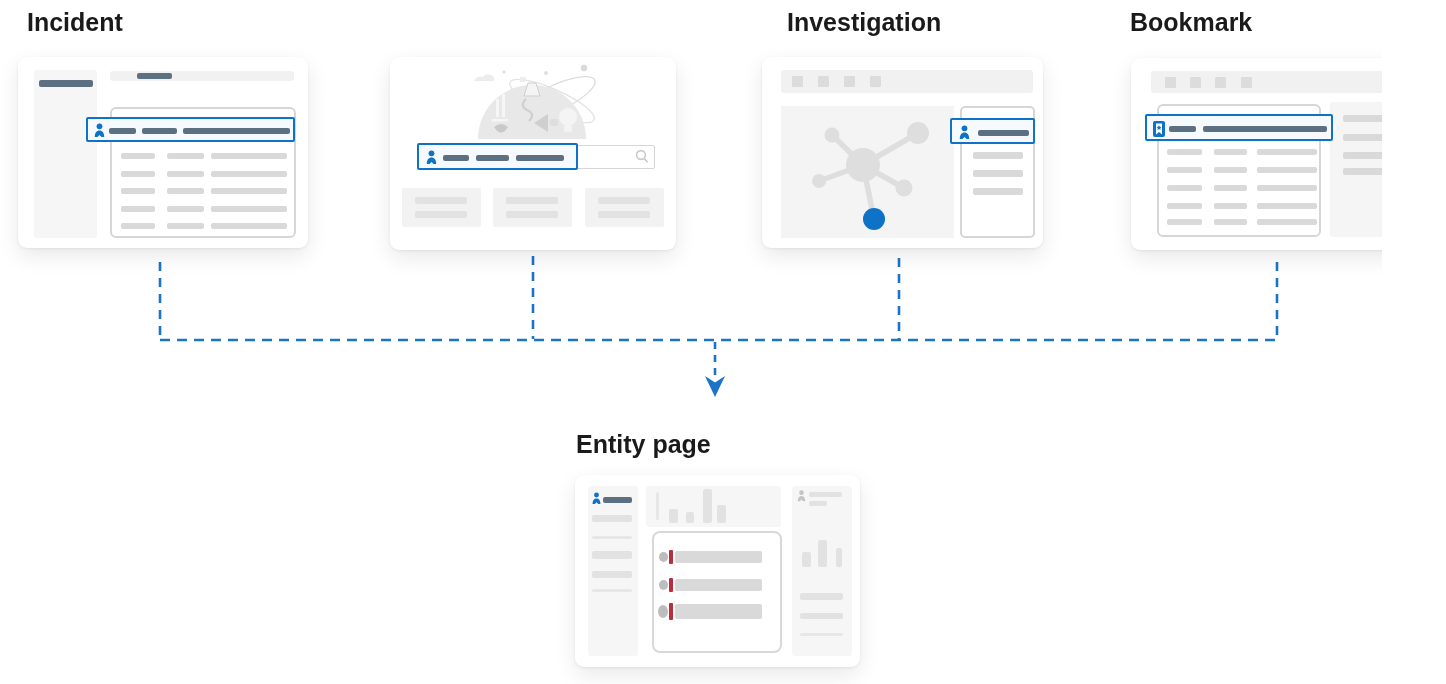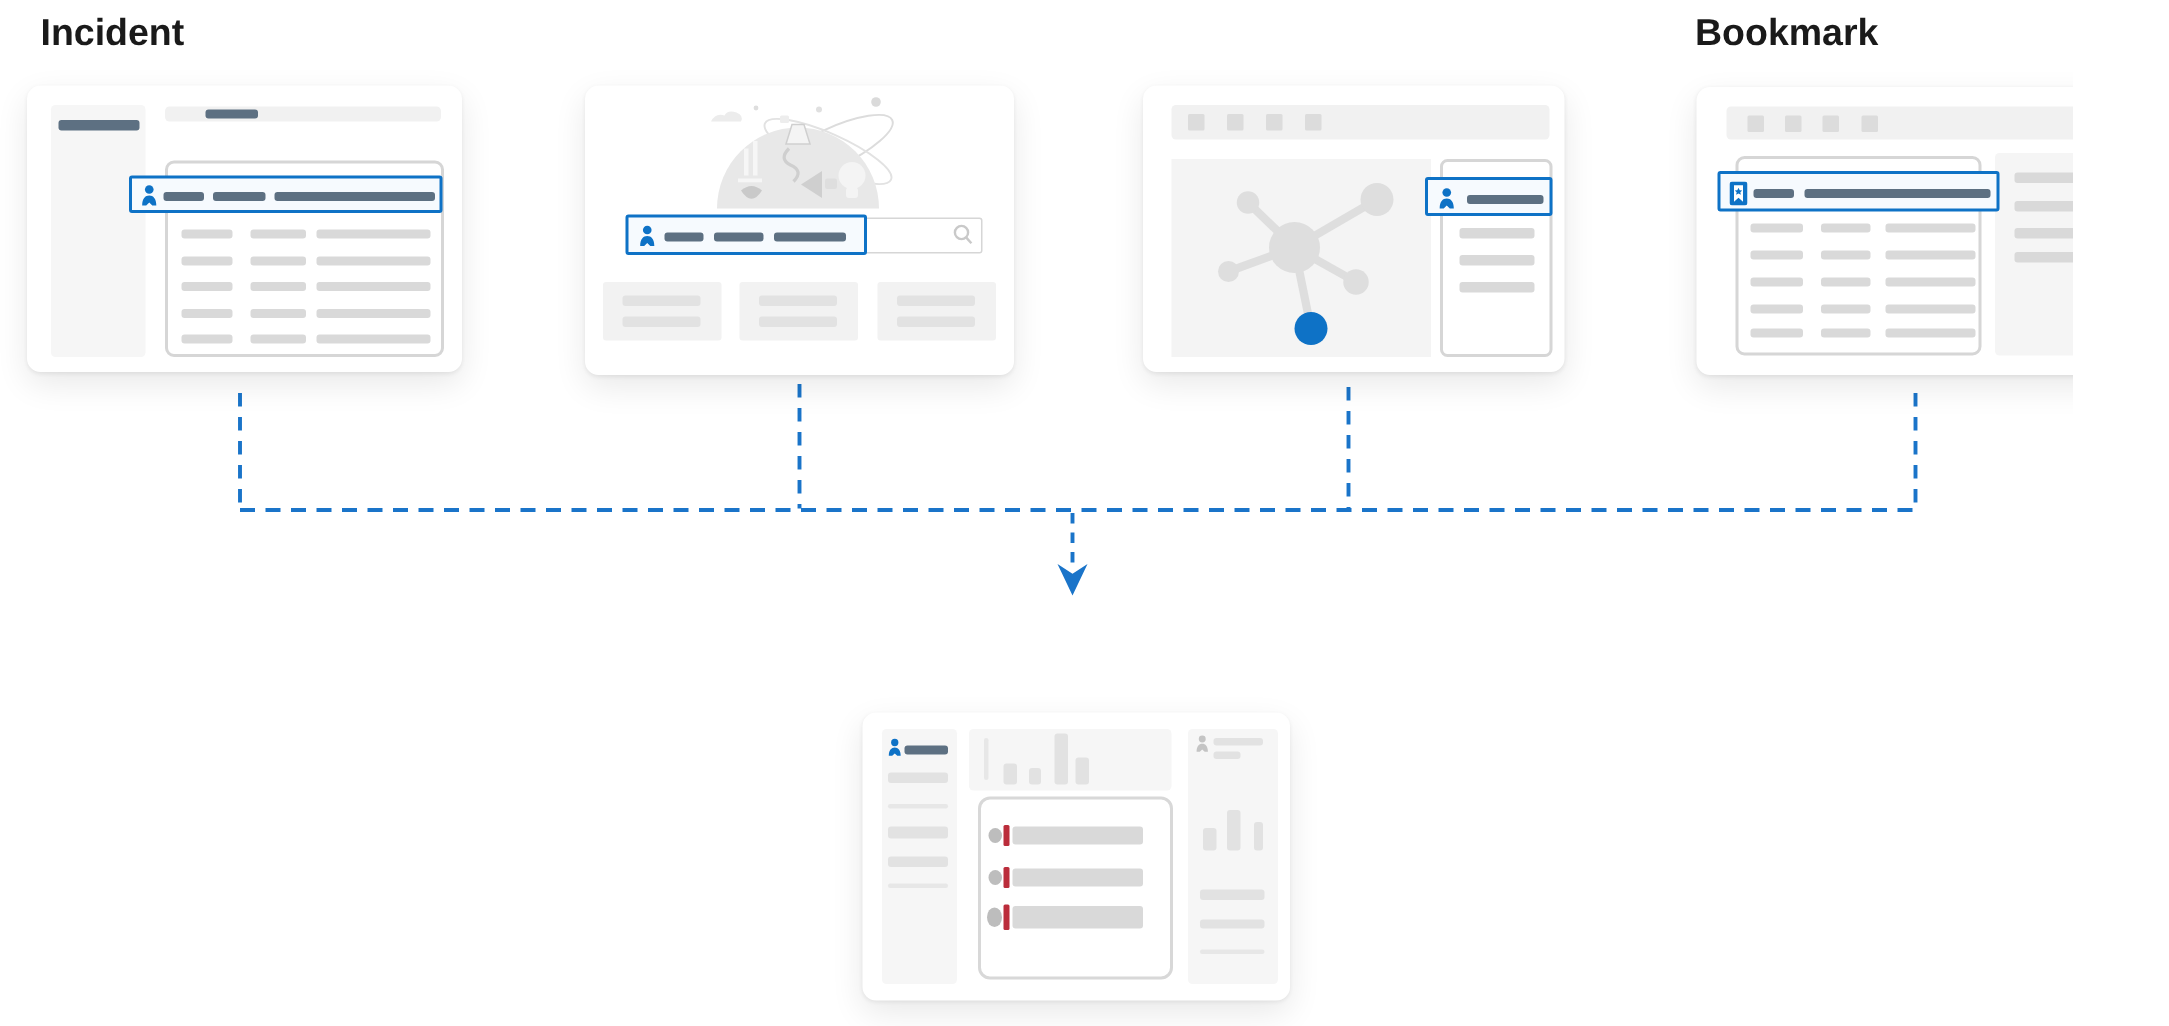--- a/index.html
+++ b/index.html
@@ -34,21 +34,23 @@
   .person-blue{fill:var(--accent-blue);}
   .person-gray{fill:#c4c4c4;}
   svg{display:block;}
 </style>
 </head>
 <body>
 
 <div class="page">
 
   <h2 class="heading" style="left:27px;top:6px;">Incident</h2>
+  <h2 class="heading" style="left:787px;top:6px;">Investigation</h2>
   <h2 class="heading" style="left:1130px;top:6px;">Bookmark</h2>
+  <h2 class="heading" style="left:576px;top:428px;">Entity page</h2>
 
   <svg class="connectors" width="1446" height="684" viewBox="0 0 1446 684">
     <path class="dash" stroke-dasharray="9 7" d="M160 262 V339"></path>
     <path class="dash" stroke-dasharray="9 7" d="M533 256 V339"></path>
     <path class="dash" stroke-dasharray="9 7" d="M899 258 V339"></path>
     <path class="dash" stroke-dasharray="9 7" d="M1277 262 V339"></path>
     <path class="dash" stroke-dasharray="10 7" d="M160 340 H1277"></path>
     <path class="dash" stroke-dasharray="7 6" d="M715 342 V378"></path>
     <path class="head" d="M705 376 L715 397 L725 376 L715 382.5 Z"></path>
   </svg>

